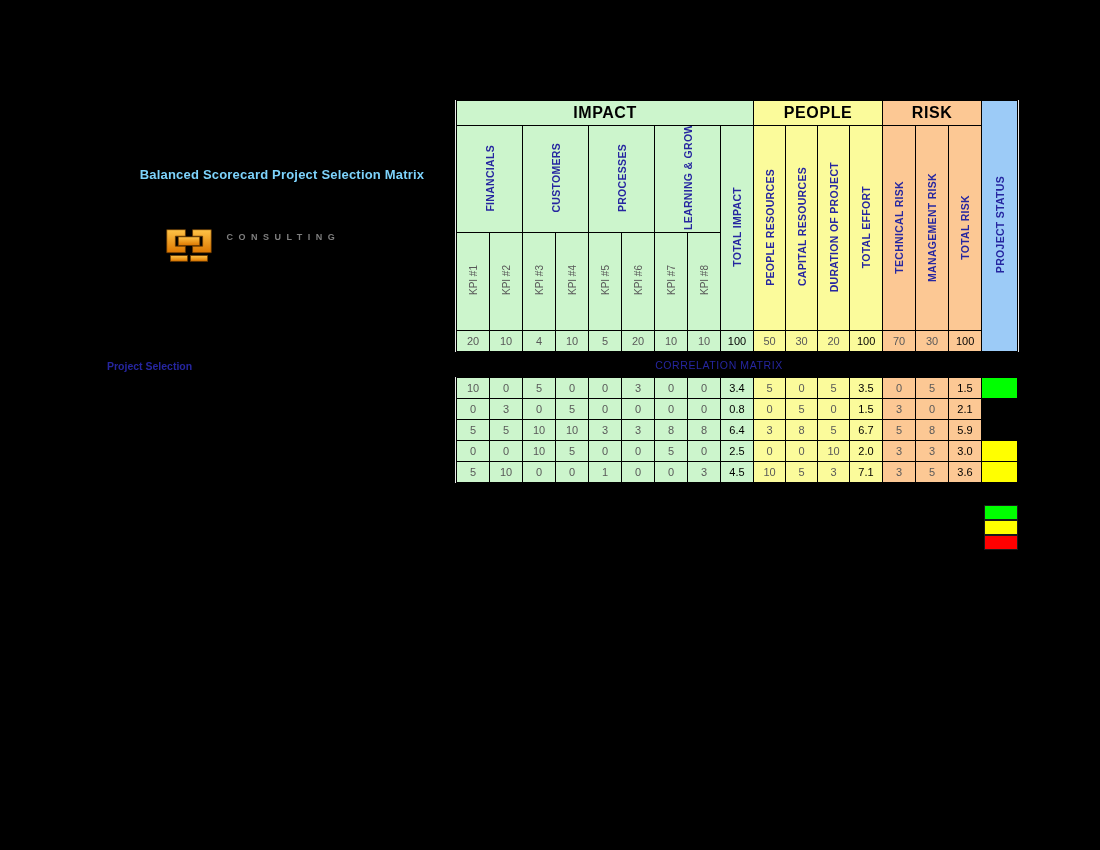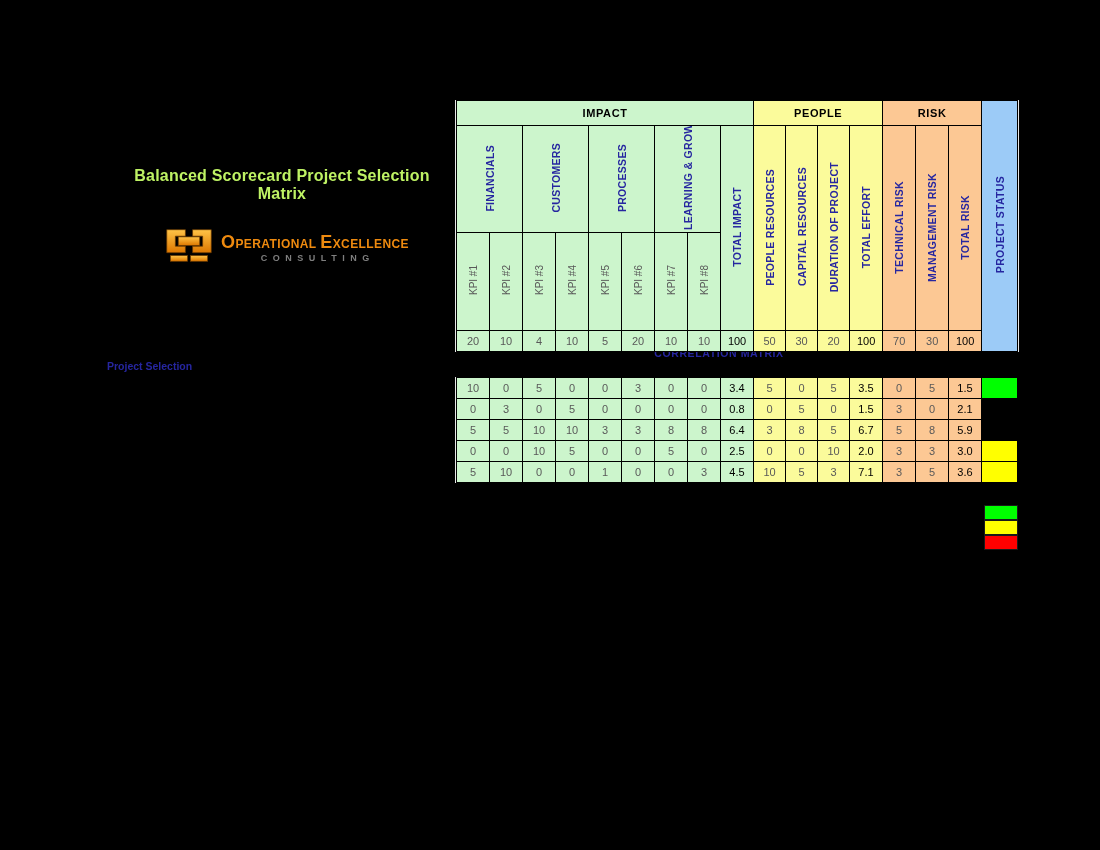--- a/index.html
+++ b/index.html
@@ -2,45 +2,45 @@
 <html><head>
 <meta charset="utf-8">
 <style>
   html,body { margin:0; padding:0; background:#000; }
   .slide {
     position:relative; width:1100px; height:850px; background:#000;
     font-family:"Liberation Sans", sans-serif; overflow:hidden;
   }
   .title {
     position:absolute; left:114px; top:167px; width:336px; text-align:center;
-    font-size:16px; font-weight:bold; color:#bef264; letter-spacing:0.2px;
+    font-size:13px; font-weight:bold; color:#7dd3fc; letter-spacing:0.2px;
   }
   
   .logo { position:absolute; left:166px; top:229px; display:flex; align-items:flex-start; }
   .logo-icon { display:block; }
   .logo-text { margin-left:9px; padding-top:3px; }
   .brand { color:#EE8A0F; font-weight:bold; font-size:12px; white-space:nowrap; letter-spacing:0.4px; }
   .brand .big { font-size:18px; }
   .consulting { margin-top:0px; text-align:center; color:#7F7F7F; font-weight:bold;
     font-size:9px; letter-spacing:5.5px; text-indent:5.5px; }
   
   .pd-label { position:absolute; left:107px; top:360px; font-size:10.5px; font-weight:bold; color:#2626A0; }
-  .cm-label { position:absolute; left:456px; top:347px; width:526px; text-align:center;
-    font-size:10.5px; font-weight:bold; color:#2626A0; letter-spacing:0.6px; }
+  .cm-label { position:absolute; left:456px; top:359px; width:526px; text-align:center;
+    font-size:10.5px; font-weight:normal; color:#2626A0; letter-spacing:0.6px; }
   
   table.matrix { position:absolute; left:456px; border-collapse:collapse; table-layout:fixed; width:562px; }
   #header-table { top:100px; box-shadow:-1px 0 0 #E6E6E6, 1px 0 0 #E6E6E6; }
   #data-table   { top:377px; box-shadow:-1px 0 0 #E6E6E6; }
   td { border:1px solid #000; padding:0; text-align:center; vertical-align:middle;
        font-size:11px; color:#595959; overflow:hidden; }
   .c-green  { background:#CCF5CC; }
   .c-yellow { background:#FBFB9B; }
   .c-orange { background:#FCC894; }
   .c-blue   { background:#9CCBF7; }
-  .band { font-weight:bold; color:#000; font-size:11px; letter-spacing:0.6px; }
+  .band { font-weight:bold; color:#000; font-size:16px; letter-spacing:0.6px; }
   tr.band-row   { height:25px; }
   tr.persp-row  { height:107px; }
   tr.kpi-row    { height:98px; }
   tr.weight-row { height:21px; }
   #data-table tr { height:21px; }
   .vert { writing-mode:vertical-rl; transform:rotate(180deg); white-space:nowrap;
           display:inline-block; max-height:200px; }
   .vshort { max-height:103px; }
   .navy { color:#2626A0; font-weight:bold; font-size:10.5px; letter-spacing:0.3px; }
   .kpi-label { color:#595959; font-size:10px; }
@@ -65,21 +65,20 @@
           <stop offset="1" stop-color="#DD7700"></stop>
         </linearGradient>
       </defs>
       <path d="M1,1 H27 V10 H13 V24 H27 V33 H1 Z" fill="url(#og)" stroke="#6B3A00" stroke-width="1"></path>
       <path d="M63,1 H37 V10 H51 V24 H37 V33 H63 Z" fill="url(#og)" stroke="#6B3A00" stroke-width="1"></path>
       <rect x="17" y="11" width="30" height="12" fill="url(#og)" stroke="#6B3A00" stroke-width="1"></rect>
       <rect x="6" y="37" width="24" height="8" fill="url(#og)" stroke="#6B3A00" stroke-width="1"></rect>
       <rect x="34" y="37" width="24" height="8" fill="url(#og)" stroke="#6B3A00" stroke-width="1"></rect>
     </svg>
     <div class="logo-text">
-      <div class="brand"><span class="big">O</span><span>PERATIONAL</span>&nbsp;<span class="big">E</span><span>XCELLENCE</span></div>
       <div class="consulting">CONSULTING</div>
     </div>
   </div>
 
   <div class="pd-label">Project Selection</div>
   <div class="cm-label">CORRELATION MATRIX</div>
 
   <table class="matrix" id="header-table">
     <colgroup>
       <col style="width:33px">

